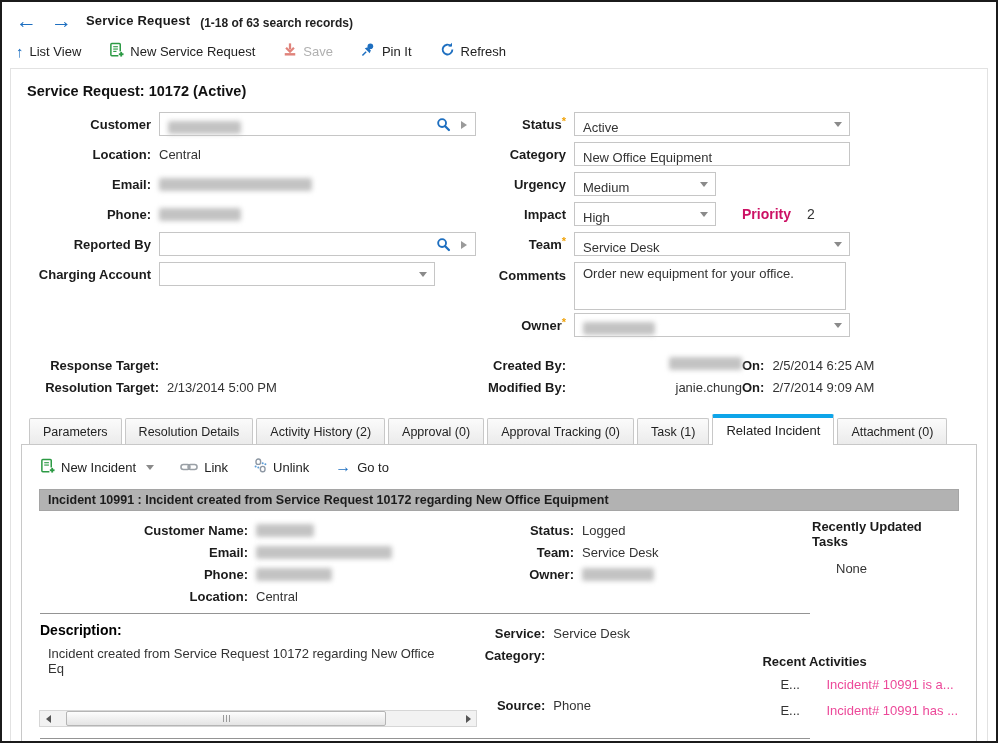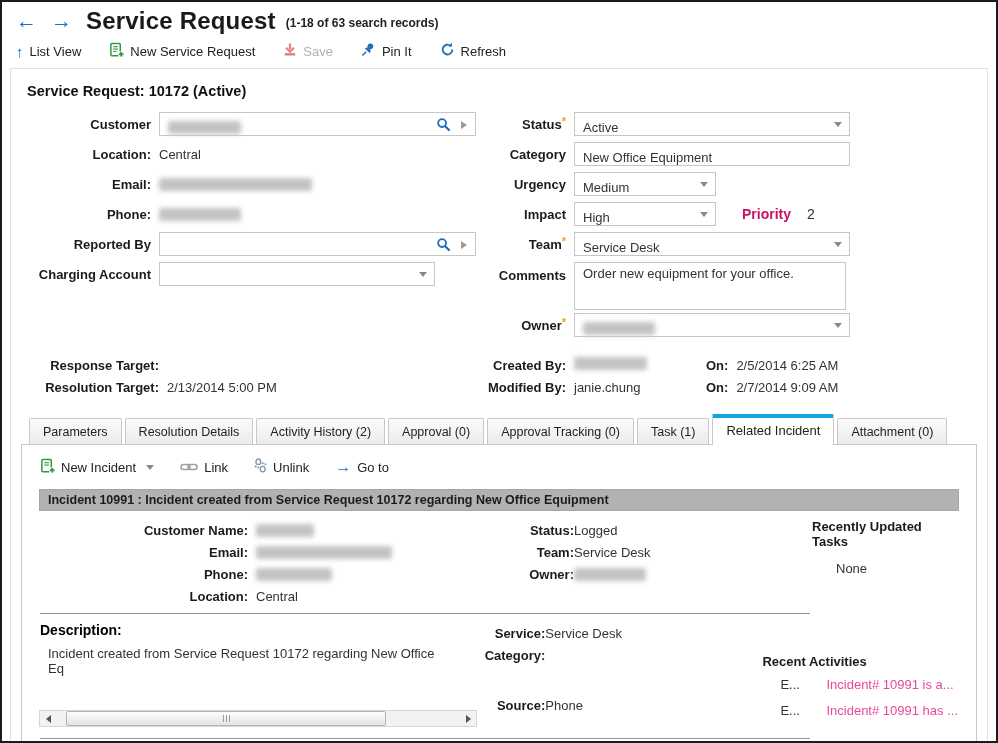--- a/index.html
+++ b/index.html
@@ -3,21 +3,21 @@
 <meta charset="utf-8">
 <style>
   * { margin:0; padding:0; box-sizing:border-box; }
   body { background:#fff; font-family:"Liberation Sans", sans-serif; }
   .page { width:998px; height:743px; border:2px solid #1b1b1b; background:#fff;
           position:relative; overflow:hidden; display:flex; flex-direction:column; }
 
   
   .top-header { display:flex; align-items:center; padding:5px 12px 2px 14px; height:34px; }
   .nav-arrow { color:#1e6fc0; font-size:21px; font-weight:bold; line-height:1; cursor:pointer; margin-right:14px; }
-  .page-title { font-size:24px; font-weight:bold; color:#1a1a1a; margin-right:10px; letter-spacing:0.2px; }
+  .page-title { font-size:13px; font-weight:bold; color:#1a1a1a; margin-right:10px; letter-spacing:0.2px; }
   .page-subtitle { font-size:12px; font-weight:bold; color:#222; padding-top:4px; }
 
   
   .toolbar { display:flex; align-items:center; gap:28px; padding:4px 14px 6px 14px; height:32px; }
   .tb-btn { display:flex; align-items:center; gap:6px; font-size:13px; color:#222; cursor:pointer; }
   .tb-btn.disabled { color:#b0b0b0; cursor:default; }
   .up-arrow { color:#1e6fc0; font-size:15px; font-weight:bold; }
 
   
   .main { flex:1; margin:0 8px; border:1px solid #e2e2e2; border-bottom:none;
@@ -54,21 +54,21 @@
 
   
   .targets-row { display:flex; margin-top:14px; }
   .targets-left { width:455px; }
   .trow { display:flex; align-items:center; height:22px; }
   .tlabel { width:138px; text-align:right; font-weight:bold; font-size:13px; color:#1b1b1b; margin-right:8px; flex:none; }
   .tvalue { font-size:13px; color:#333; }
   .audit { flex:1; }
   .arow { display:flex; align-items:center; height:22px; }
   .alabel { width:90px; text-align:right; font-weight:bold; font-size:13px; color:#1b1b1b; margin-right:8px; flex:none; }
-  .avalue { width:132px; font-size:13px; color:#333; }
+  .avalue { width:168px; font-size:13px; color:#333;text-align:right; }
   .onlabel { font-weight:bold; font-size:13px; color:#1b1b1b; margin-right:8px; }
 
   
   .tabs { display:flex; align-items:flex-end; margin:16px 0 0 8px; position:relative; z-index:2; }
   .tab { background:linear-gradient(#fbfbfb,#ebebeb); border:1px solid #c8c8c8; border-bottom:none;
          padding:6px 13px 5px 13px; font-size:12.5px; color:#222; margin-right:3px; cursor:pointer;
          border-radius:2px 2px 0 0; }
   .tab.active { background:#fff; border-top:4px solid #0ea5e9; padding-top:5px; padding-bottom:7px;
                 margin-bottom:-1px; position:relative; z-index:3; font-size:13px; }
 
@@ -82,21 +82,21 @@
 
   .incident-bar { margin:9px 17px 0 17px; background:#b2b2b2; color:#1c1c1c; font-weight:bold;
                   font-size:12.5px; padding:3px 8px; border:1px solid #a5a5a5; }
 
   .details { display:flex; margin:8px 18px 0 18px; }
   .dcol-left { width:440px; }
   .dcol-mid { width:320px; }
   .dcol-side { flex:1; padding-left:12px; }
   .drow { display:flex; height:22px; align-items:center; }
   .dlabel { width:208px; text-align:right; font-weight:bold; font-size:13px; color:#1b1b1b; margin-right:8px; flex:none; }
-  .dlabel-m { width:94px; text-align:right; font-weight:bold; font-size:13px; color:#1b1b1b; flex:none; }
+  .dlabel-m { width:94px; text-align:right; font-weight:bold; font-size:13px; color:#1b1b1b; margin-right:8px; flex:none; }
   .dvalue { font-size:13px; color:#333; }
 
   .side-head { font-weight:bold; font-size:13px; color:#1b1b1b; }
   .side-none { font-size:13px; color:#333; margin:12px 0 0 24px; }
 
   .divider { border-top:1px solid #949494; width:770px; margin:6px 0 0 18px; }
   .bottom-divider { position:absolute; bottom:2px; left:18px; width:770px; border-top:1px solid #949494; }
 
   .desc-section { display:flex; margin:8px 18px 0 18px; }
   .desc-label { font-weight:bold; font-size:14px; color:#000000; }

